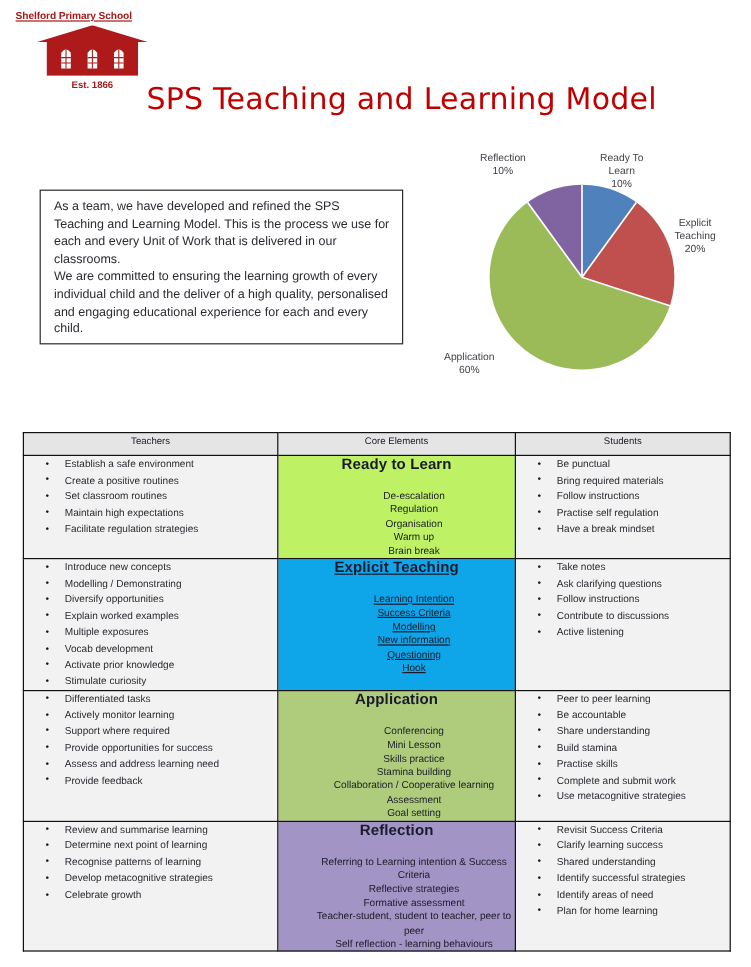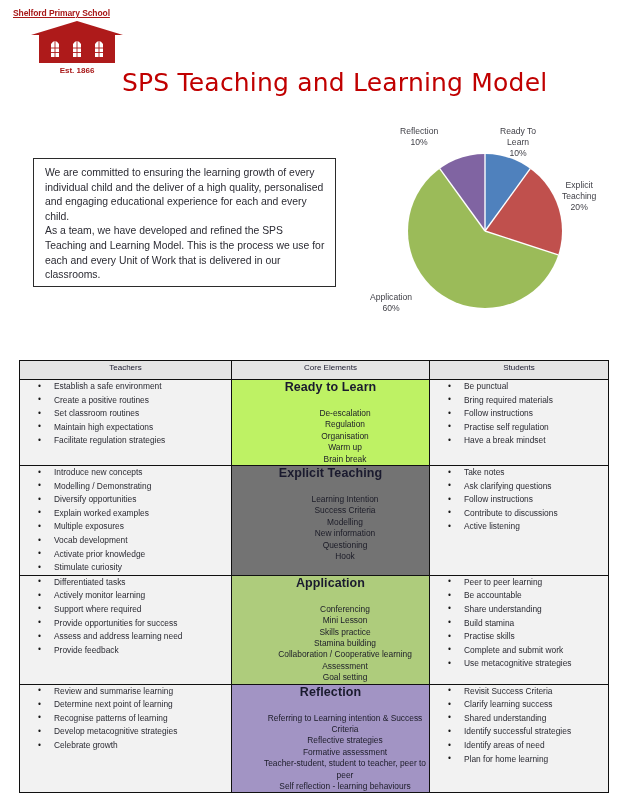--- a/index.html
+++ b/index.html
@@ -207,22 +207,22 @@
           <line x1="68" y1="31.5" x2="76" y2="31.5"></line>
       </g>
     </svg>
     <div id="logo-est">Est. 1866</div>
   </div>
 
   <div id="doc-title">SPS Teaching and Learning Model</div>
 </div>
 
 <div id="mission-box">
+  <p>As a team, we have developed and refined the SPS Teaching and Learning Model. This is the process we use for each and every Unit of Work that is delivered in our classrooms.</p>
   <p>We are committed to ensuring the learning growth of every individual child and the deliver of a high quality, personalised and engaging educational experience for each and every child.</p>
-  <p>As a team, we have developed and refined the SPS Teaching and Learning Model. This is the process we use for each and every Unit of Work that is delivered in our classrooms.</p>
 </div>
 
 <div id="chart-area">
   <div id="pie" style="background: conic-gradient(rgb(79, 129, 189) 0deg, rgb(79, 129, 189) 36deg, rgb(192, 80, 77) 36deg, rgb(192, 80, 77) 108deg, rgb(155, 187, 89) 108deg, rgb(155, 187, 89) 324deg, rgb(128, 100, 162) 324deg, rgb(128, 100, 162) 360deg);">
       <svg viewBox="0 0 100 100" style="position:absolute;left:0;top:0;width:100%;height:100%;">
         <line x1="50" y1="50" x2="50" y2="0" stroke="#ffffff" stroke-width="0.9"></line>
         <line x1="50" y1="50" x2="79.38926261462366" y2="9.54915028125263" stroke="#ffffff" stroke-width="0.9"></line>
         <line x1="50" y1="50" x2="97.55282581475768" y2="65.45084971874736" stroke="#ffffff" stroke-width="0.9"></line>
         <line x1="50" y1="50" x2="20.61073738537634" y2="9.549150281252636" stroke="#ffffff" stroke-width="0.9"></line>
       </svg>
@@ -299,21 +299,21 @@
             <li>Introduce new concepts</li>
             <li>Modelling / Demonstrating</li>
             <li>Diversify opportunities</li>
             <li>Explain worked examples</li>
             <li>Multiple exposures</li>
             <li>Vocab development</li>
             <li>Activate prior knowledge</li>
             <li>Stimulate curiosity</li>
           </ul>
         </td>
-        <td class="core-cell" style="background: #737373;">
+        <td class="core-cell" style="background: #0ea5e9; text-decoration: underline;">
           <div class="core-title">Explicit Teaching</div>
           <div class="core-line">Learning Intention</div>
           <div class="core-line">Success Criteria</div>
           <div class="core-line">Modelling</div>
           <div class="core-line">New information</div>
           <div class="core-line">Questioning</div>
           <div class="core-line">Hook</div>
         </td>
         <td class="side-cell">
           <ul>

